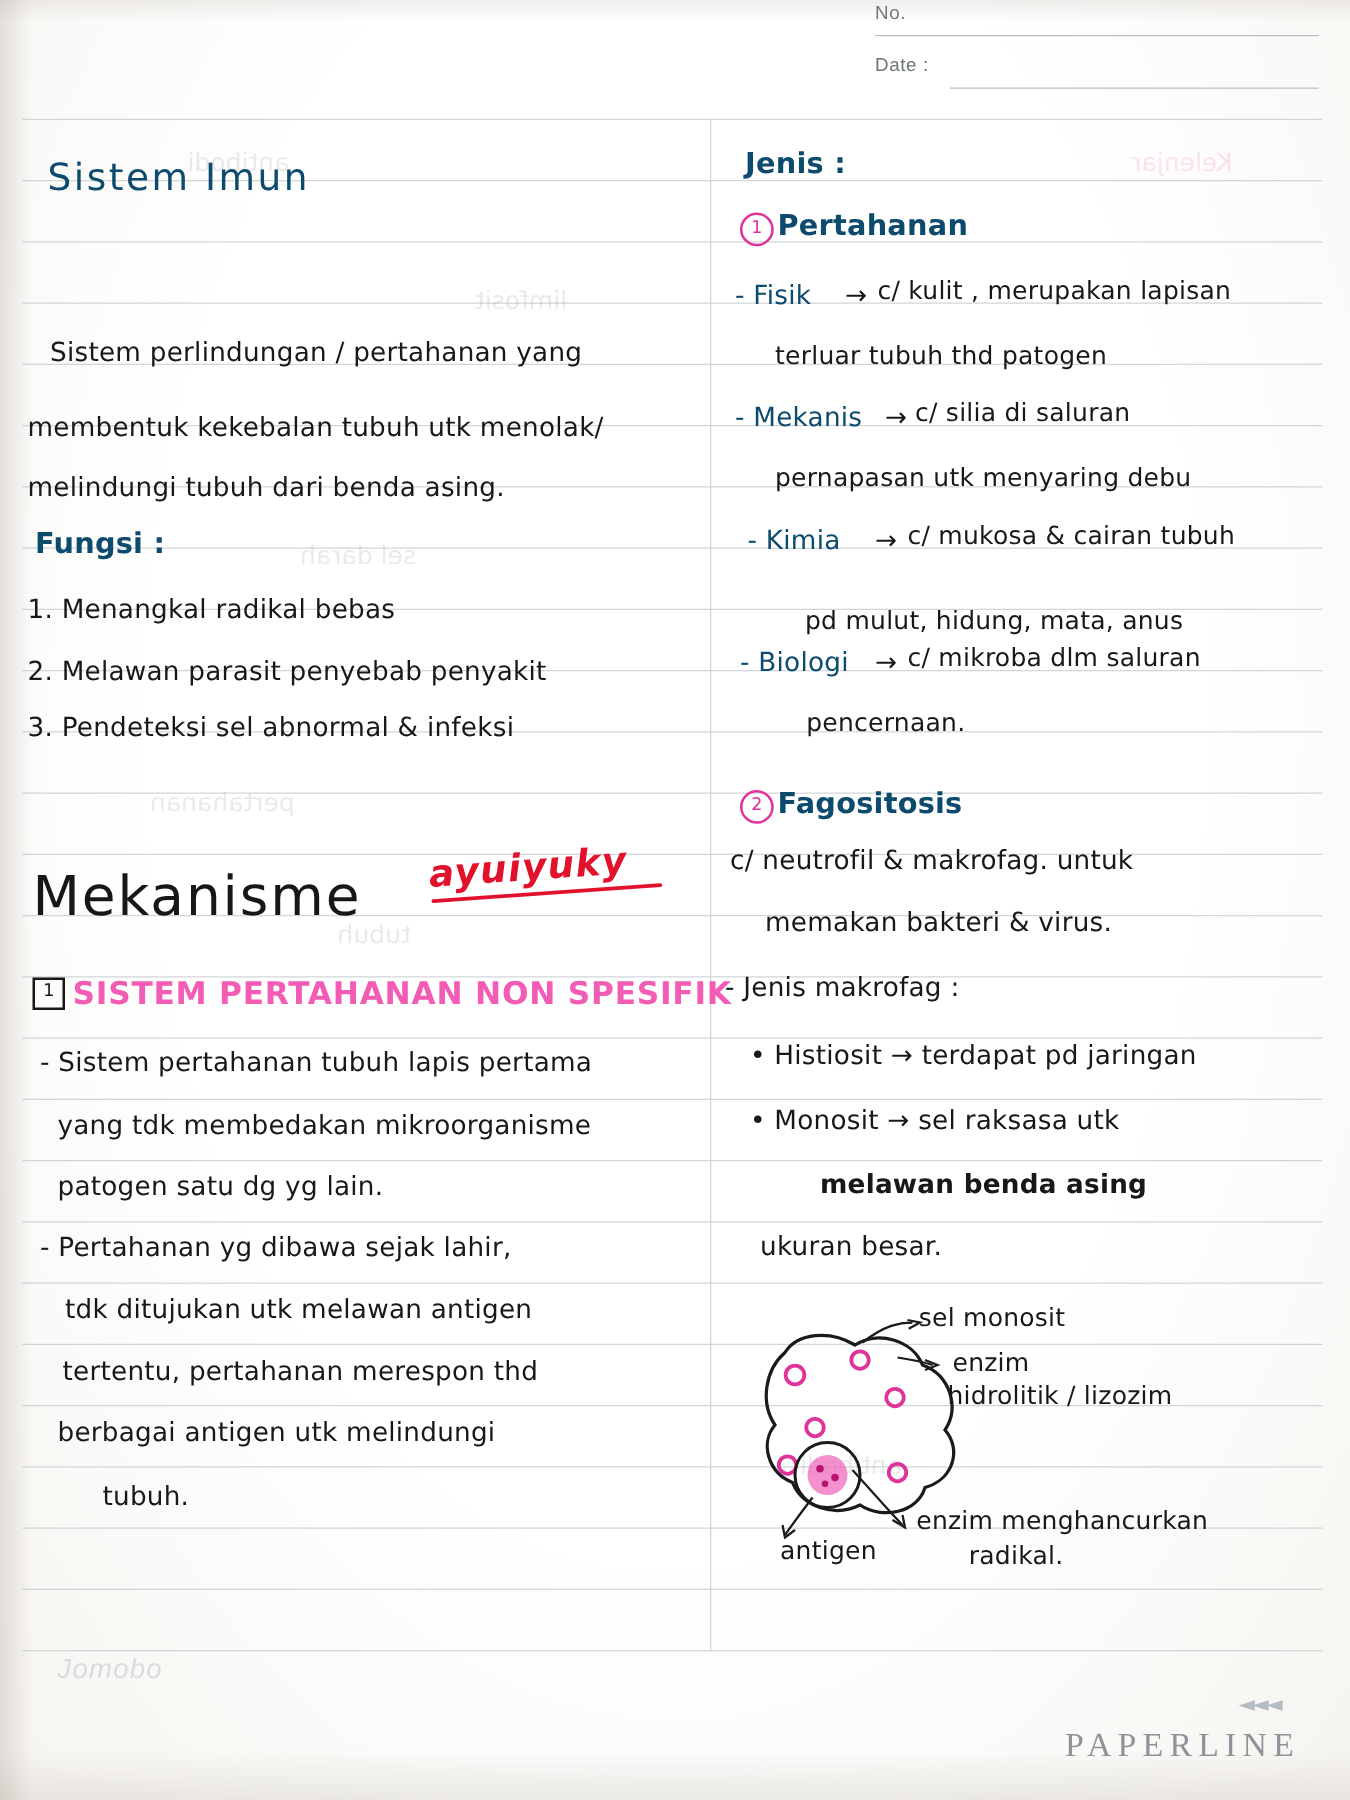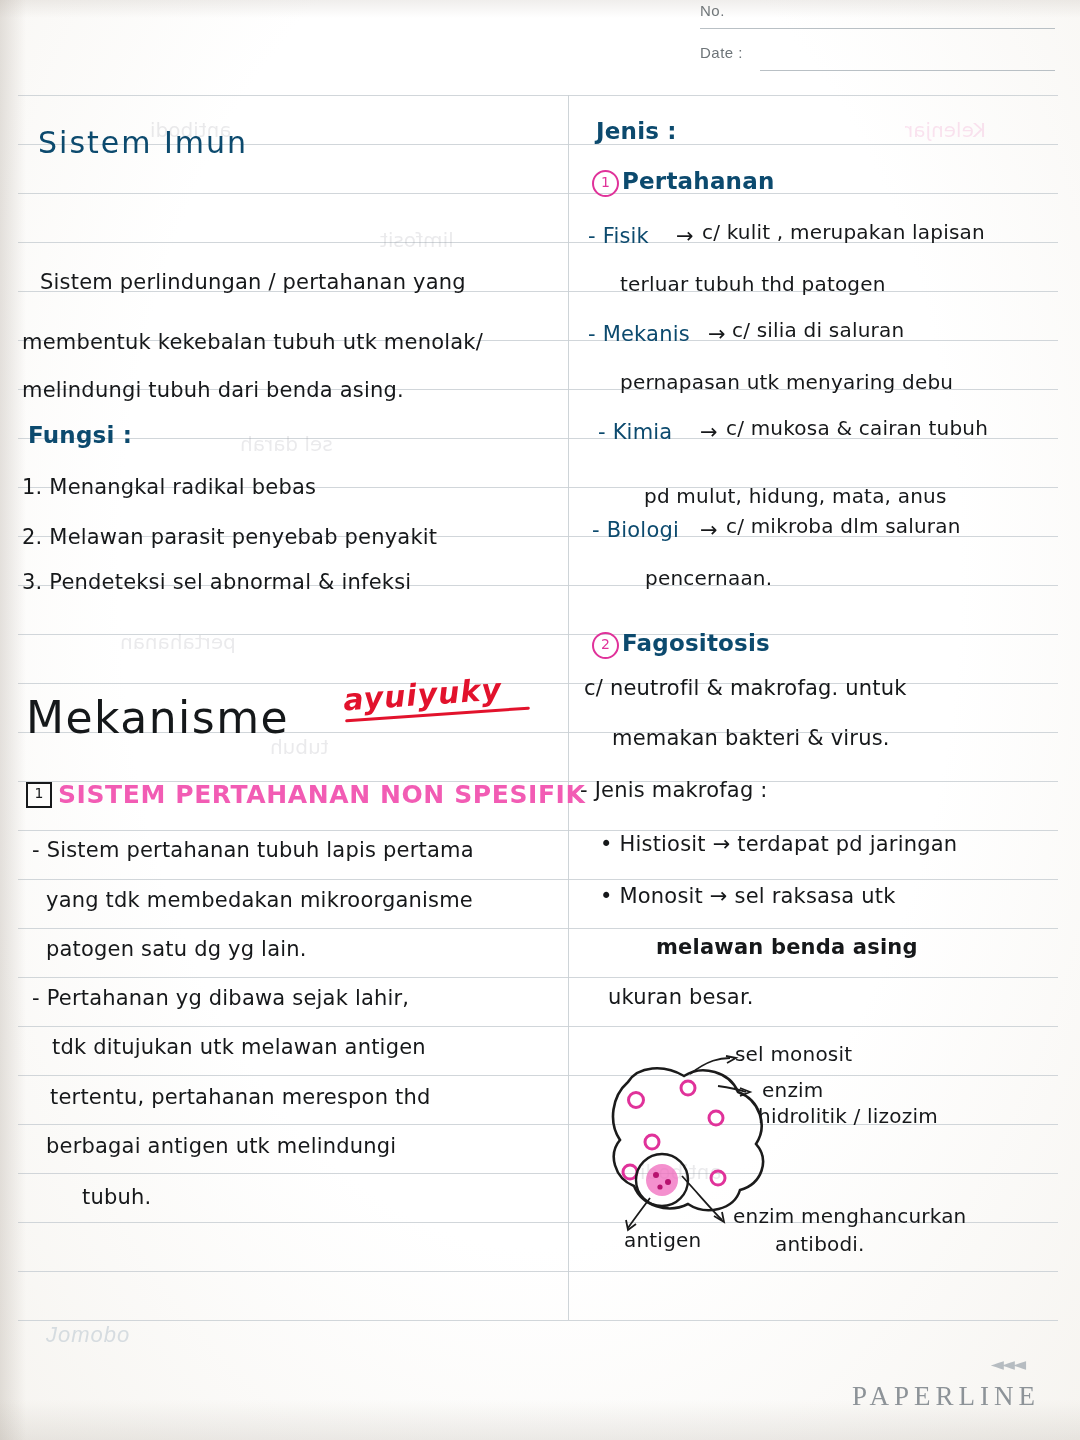--- a/index.html
+++ b/index.html
@@ -331,21 +331,21 @@
       <path d="M92,146 C112,168 122,180 132,190" fill="none" stroke="#1b1b1b" stroke-width="1.8"></path>
       <path d="M124,186 l10,6 l-2,-10" fill="none" stroke="#1b1b1b" stroke-width="1.8"></path>
     </svg>
   </div>
 
   <div class="hw t-body-sm ink-black" style="left:735px; top:1042px;">sel monosit</div>
   <div class="hw t-body-sm ink-black" style="left:762px; top:1078px;">enzim</div>
   <div class="hw t-body-sm ink-black" style="left:758px; top:1104px;">hidrolitik / lizozim</div>
   <div class="hw t-body-sm ink-black" style="left:624px; top:1228px;">antigen</div>
   <div class="hw t-body-sm ink-black" style="left:733px; top:1204px;">enzim menghancurkan</div>
-  <div class="hw t-body-sm ink-black" style="left:775px; top:1232px;">antibodi.</div>
+  <div class="hw t-body-sm ink-black" style="left:775px; top:1232px;">radikal.</div>
 
   <div class="corner-tag">Jomobo</div>
   <div class="brand-marks">◄◄◄</div>
   <div class="brand">PAPERLINE</div>
 
   <div class="edge-shadow-left"></div>
   <div class="edge-shadow-top"></div>
   <div class="edge-shadow-bottom"></div>
 </div>
 

